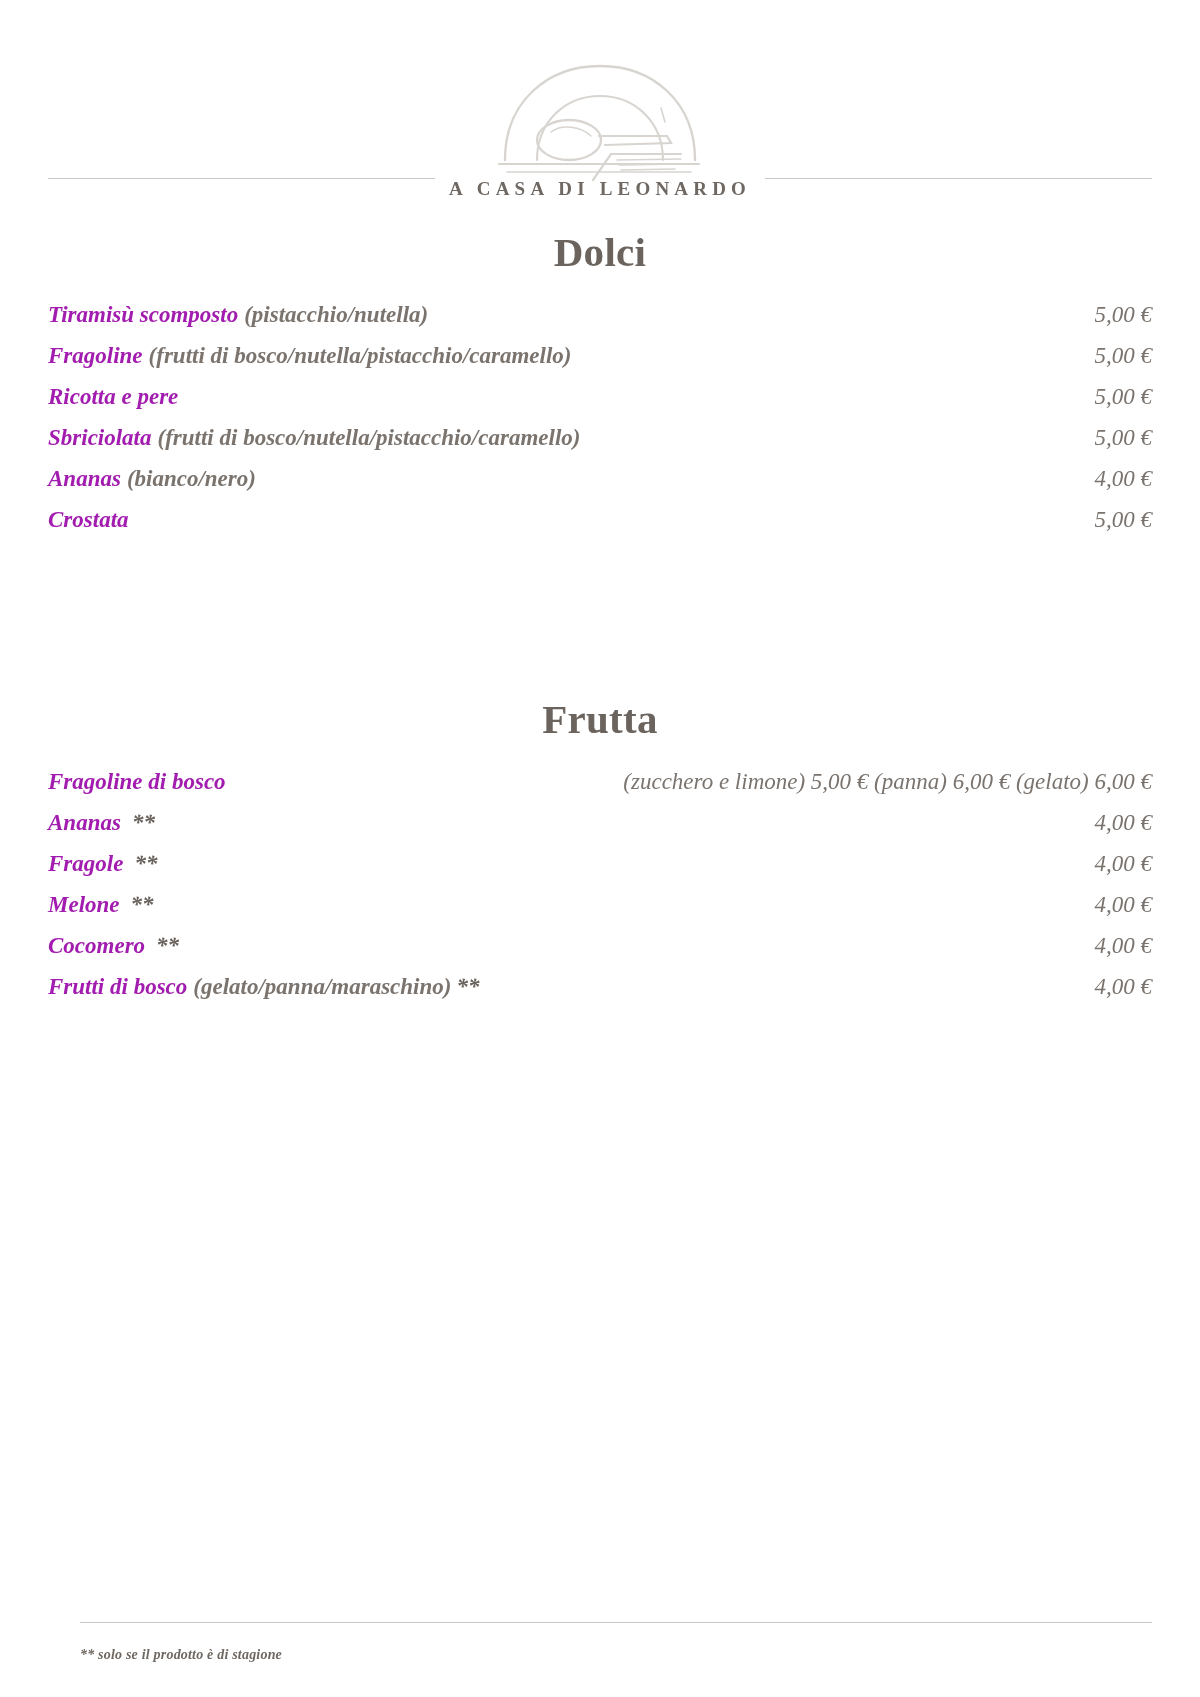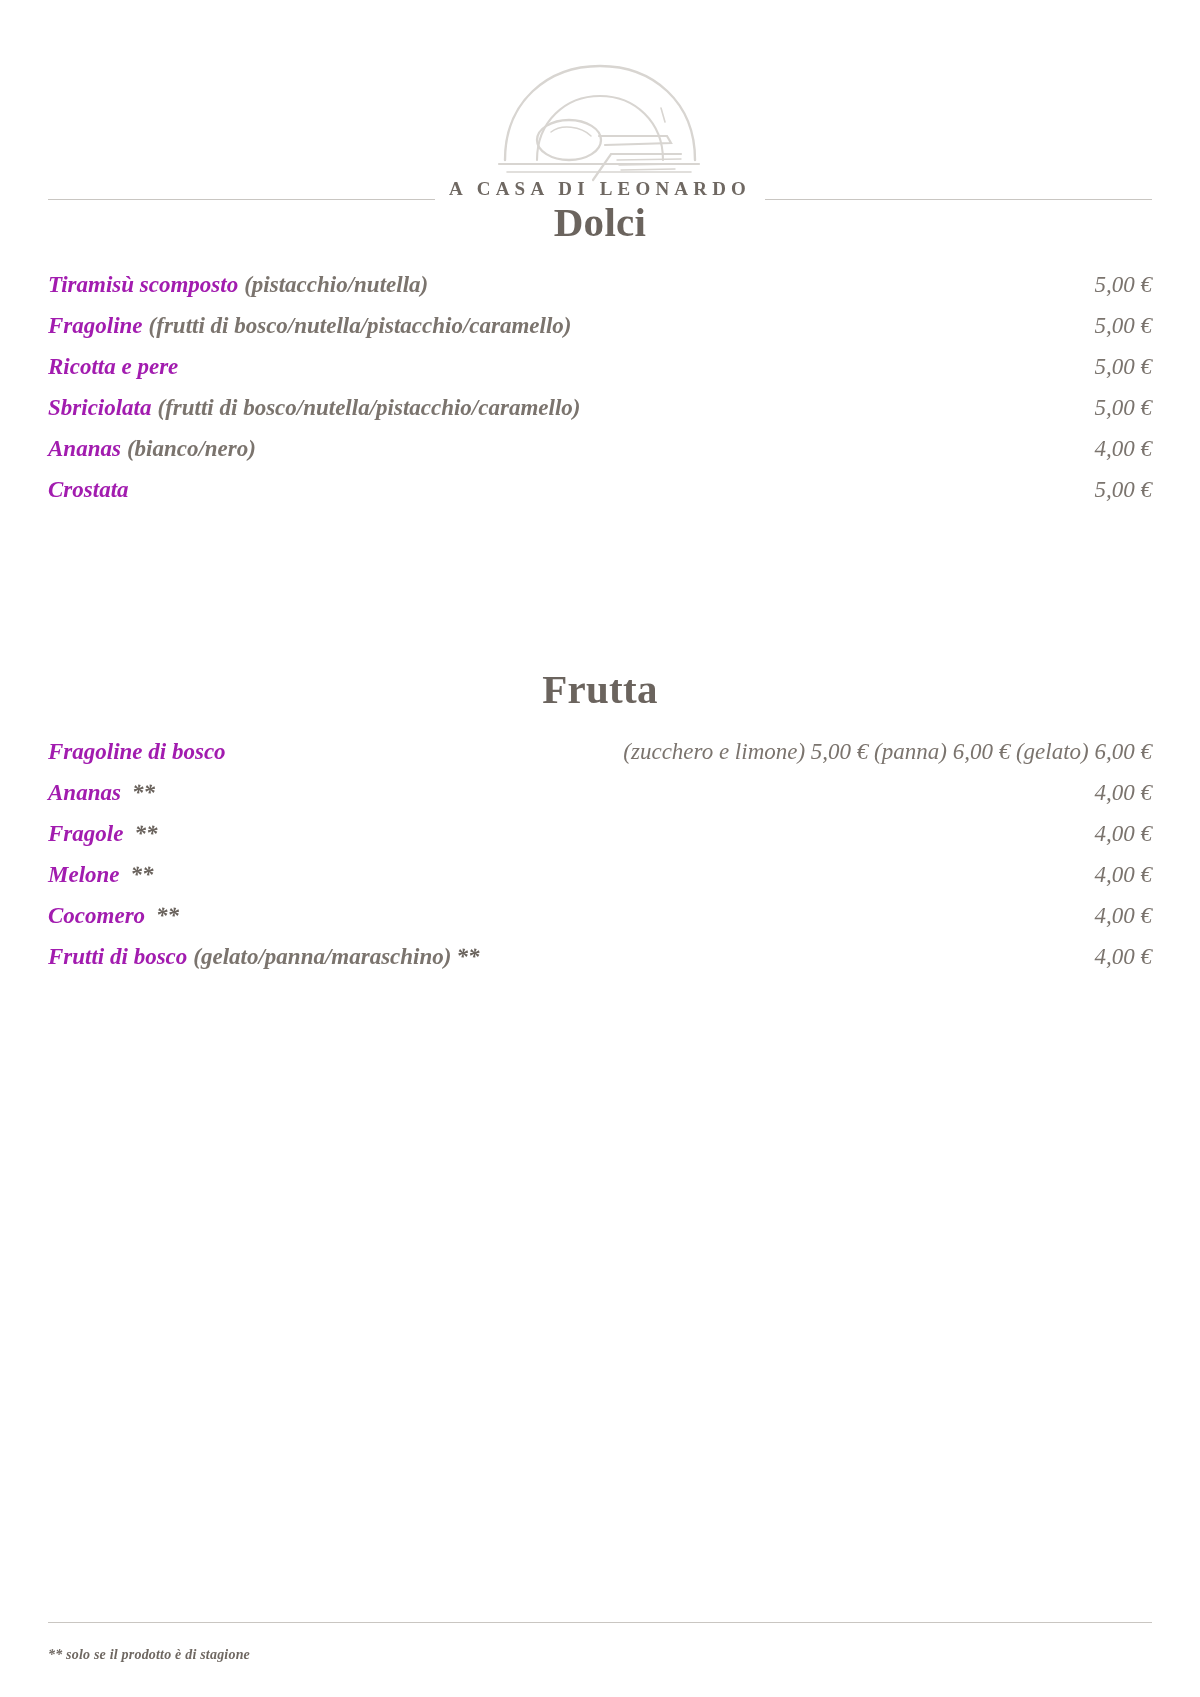--- a/index.html
+++ b/index.html
@@ -35,21 +35,21 @@
     align-items: flex-end;
     height: 150px;
   }
   .logo-mark {
     display: block;
     width: 230px;
     height: 140px;
   }
   .brandline {
     display: flex;
-    align-items: flex-end;
+    align-items: flex-start;
     gap: 10px;
     margin-top: -6px;
   }
   .brandline .rule {
     flex: 1 1 auto;
     height: 1px;
     background: #c9c6c2;
   }
   .brand-name {
     flex: 0 0 auto;
@@ -57,20 +57,21 @@
     font-size: 19px;
     font-weight: 700;
     letter-spacing: 5.2px;
     color: #6f6862;
     white-space: nowrap;
     padding: 0 4px;
   }
 
   
   .section {
+    margin-top: 30px;
   }
   .section.frutta {
     margin-top: 150px;
   }
   .section-title {
     text-align: center;
     font-family: "Liberation Serif", "DejaVu Serif", serif;
     font-size: 41px;
     font-weight: 700;
     color: #6b645e;
@@ -123,20 +124,21 @@
   .item-price.multi {
     font-style: italic;
   }
 
   
   .spacer {
     flex: 1 1 auto;
   }
   .footer {
     padding-bottom: 34px;
+    margin-left: 32px;
   }
   .footer .rule {
     height: 1px;
     background: #c9c6c2;
     margin-bottom: 24px;
   }
   .footnote {
     font-size: 14px;
     font-style: italic;
     font-weight: 700;

